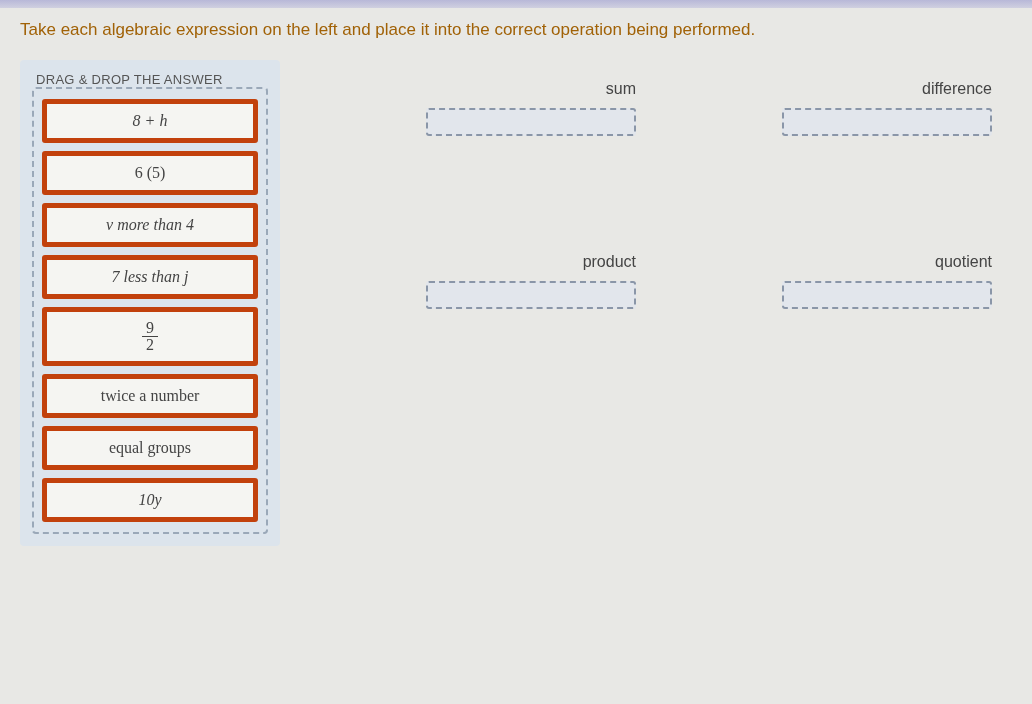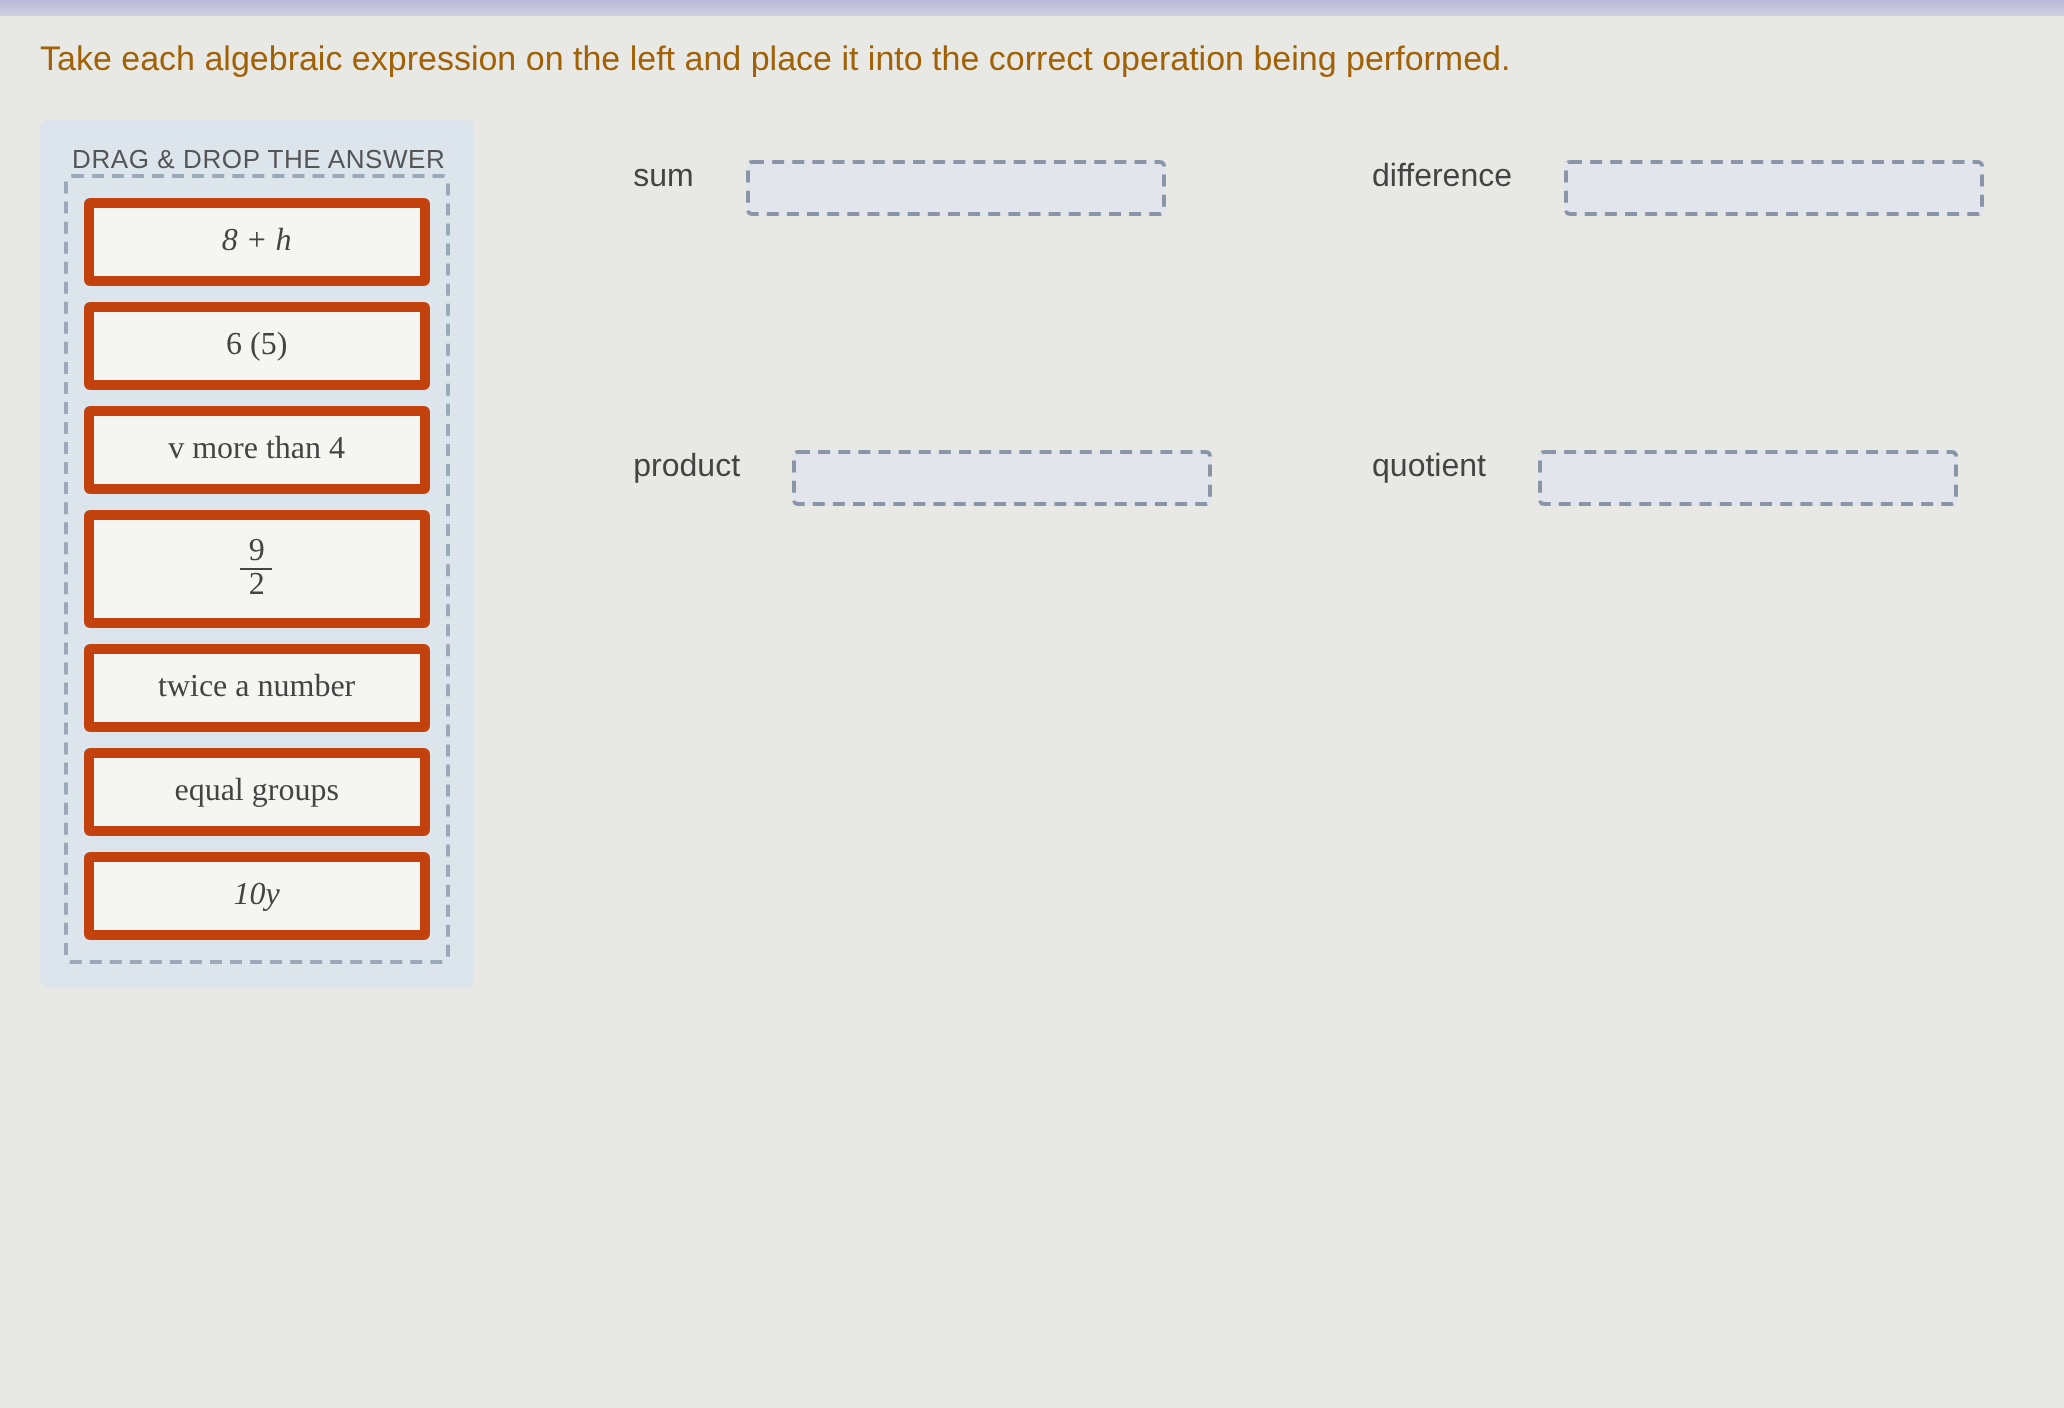--- a/index.html
+++ b/index.html
@@ -9,40 +9,41 @@
 .container{display:flex;padding:0 20px;gap:40px}
 .answer-panel{background:#dce4ec;border-radius:4px;padding:12px;width:260px}
 .panel-title{font-size:13px;color:#555;letter-spacing:.3px;margin-bottom:0;padding-left:4px}
 .tiles-zone{border:2px dashed #9aa8b8;border-radius:4px;padding:10px 8px;background:#dce4ec}
 .tile{background:#f5f5f2;border:5px solid #c2410c;border-radius:3px;padding:8px 10px;margin-bottom:8px;text-align:center;font-size:16px;color:#444;cursor:grab;font-family:'Times New Roman',serif}
 .tile:last-child{margin-bottom:0}
 .tile .frac{display:inline-block;text-align:center;vertical-align:middle;line-height:1}
 .tile .frac .num{display:block;border-bottom:1px solid #444;padding:0 4px}
 .tile .frac .den{display:block;padding:0 4px}
 .drops{flex:1;display:grid;grid-template-columns:1fr 1fr;gap:40px 80px;padding:20px 20px 0 40px;align-content:start}
-.drop-group{display:flex;flex-direction:row;align-items:flex-start;gap:26px}
+.drop-group{display:flex;flex-direction:column;align-items:flex-end;gap:10px}
 .drop-label{font-size:16px;color:#444}
 .drop-zone{width:210px;height:28px;border:2px dashed #8a96a8;border-radius:3px;background:#e2e6ec}
 .row2{margin-top:77px}
 </style>
 </head>
 <body>
 
 <div class="topbar"></div>
 
 <div class="instruction">Take each algebraic expression on the left and place it into the correct operation being performed.</div>
 
 <div class="container">
 
   <div class="answer-panel">
     <div class="panel-title">DRAG &amp; DROP THE ANSWER</div>
     <div class="tiles-zone">
       <div class="tile"><span style="font-style:italic">8 + h</span></div>
       <div class="tile"><span>6 (5)</span></div>
-      <div class="tile"><span style="">v more than 4</span></div>
+      <div class="tile"><span style="font-style:italic">v more than 4</span></div>
+      <div class="tile"><span style="font-style:italic">7 less than j</span></div>
       <div class="tile">
         <span class="frac">
           <span class="num">9</span>
           <span class="den">2</span>
         </span>
       </div>
       <div class="tile"><span>twice a number</span></div>
       <div class="tile"><span>equal groups</span></div>
       <div class="tile"><span style="font-style:italic">10y</span></div>
     </div>

